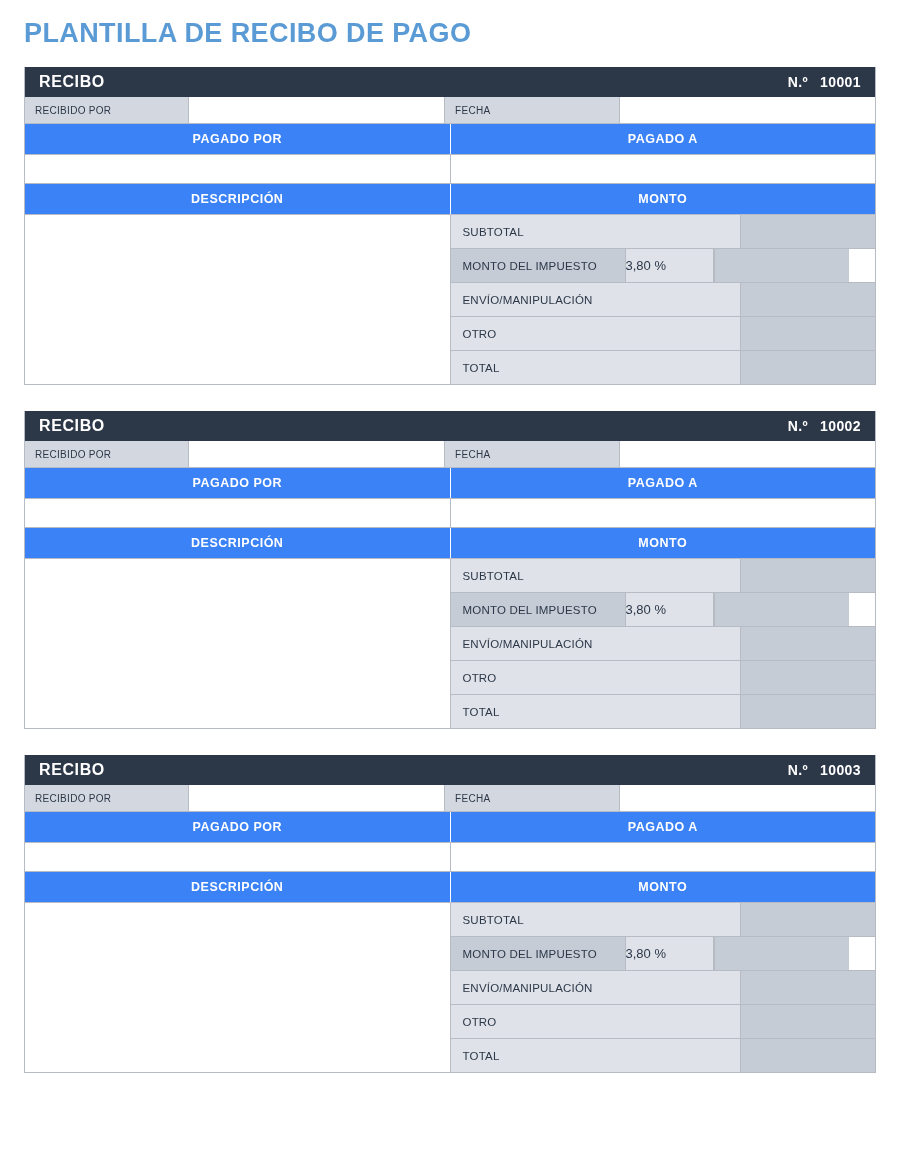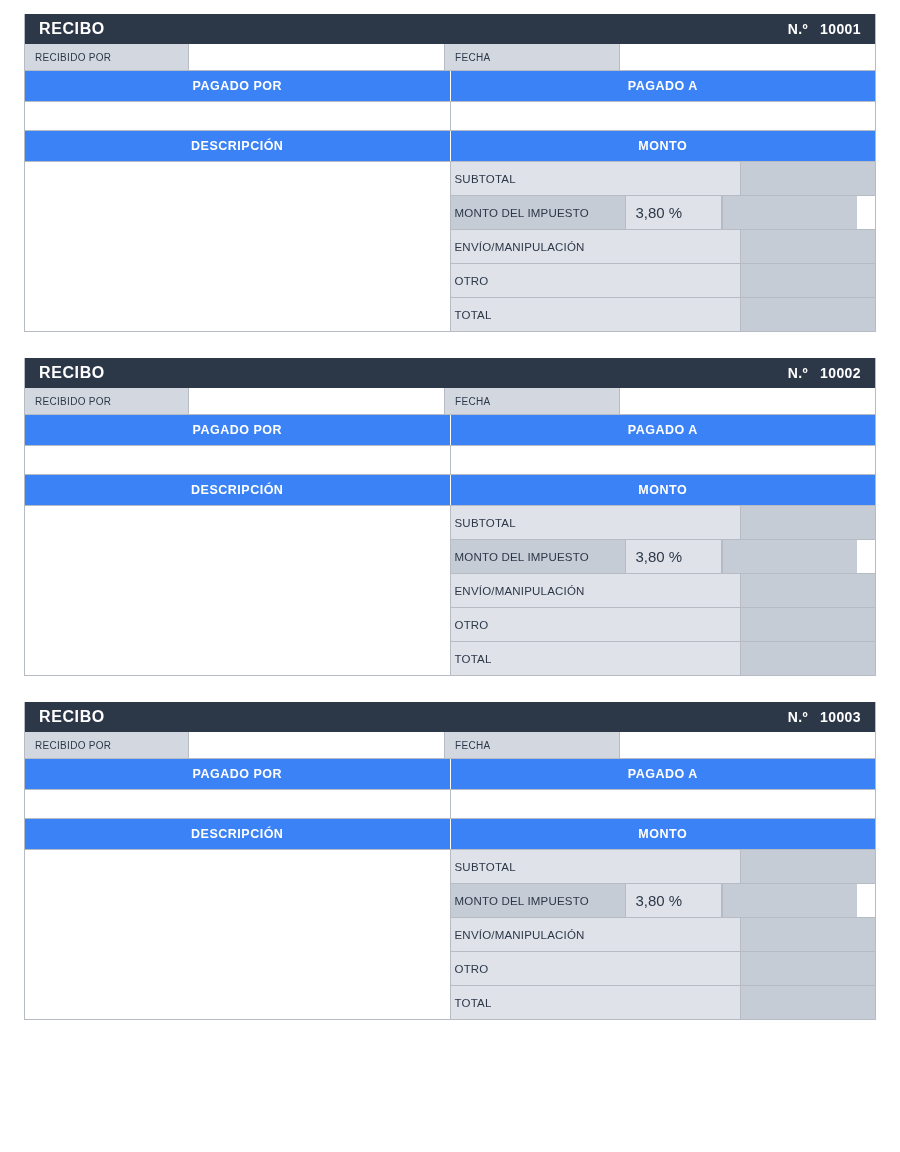--- a/index.html
+++ b/index.html
@@ -127,49 +127,49 @@
     border-bottom: 1px solid #b7bcc4;
   }
   .amt-line:last-child { border-bottom: none; }
   .amt-label {
     flex: 1;
     background: #dfe3e9;
     font-size: 11.5px;
     color: #2c3748;
     display: flex;
     align-items: center;
-    padding-left: 4px;
+    padding-left: 12px;
     box-sizing: border-box;
     letter-spacing: 0.2px;
   }
   .amt-label.has-rate { flex: none; width: 175px; border-right: 1px solid #b7bcc4; text-align: center; }
   .amt-rate {
-    width: 96px;
+    width: 88px;
     background: #dfe3e9;
-    font-size: 15px;
-    display: flex;
-    align-items: center;
-    padding-left: 10px;
+    font-size: 13px;
+    display: flex;
+    align-items: center;
     box-sizing: border-box;
     border-right: 1px solid #b7bcc4;
   }
   .amt-value {
     width: 135px;
     background: #c5ccd6;
     border-left: 1px solid #b7bcc4;
     box-sizing: border-box;
   }
   .amt-label.tax-row { background: #c5ccd6; }
   .amt-rate.tax-rate { background: #dfe3e9; }
 </style>
 </head>
 <body>
 
 <div class="page">
 
+  <div class="page-title">PLANTILLA DE RECIBO DE PAGO</div>
 
   <div class="receipt">
     <div class="r-header">
       <span class="r-title">RECIBO</span>
       <span class="r-num">
         <span>N.º</span><span class="num-val">10001</span>
       </span>
     </div>
     <div class="meta-row">
       <div class="meta-label lbl-recibido">RECIBIDO POR</div>

